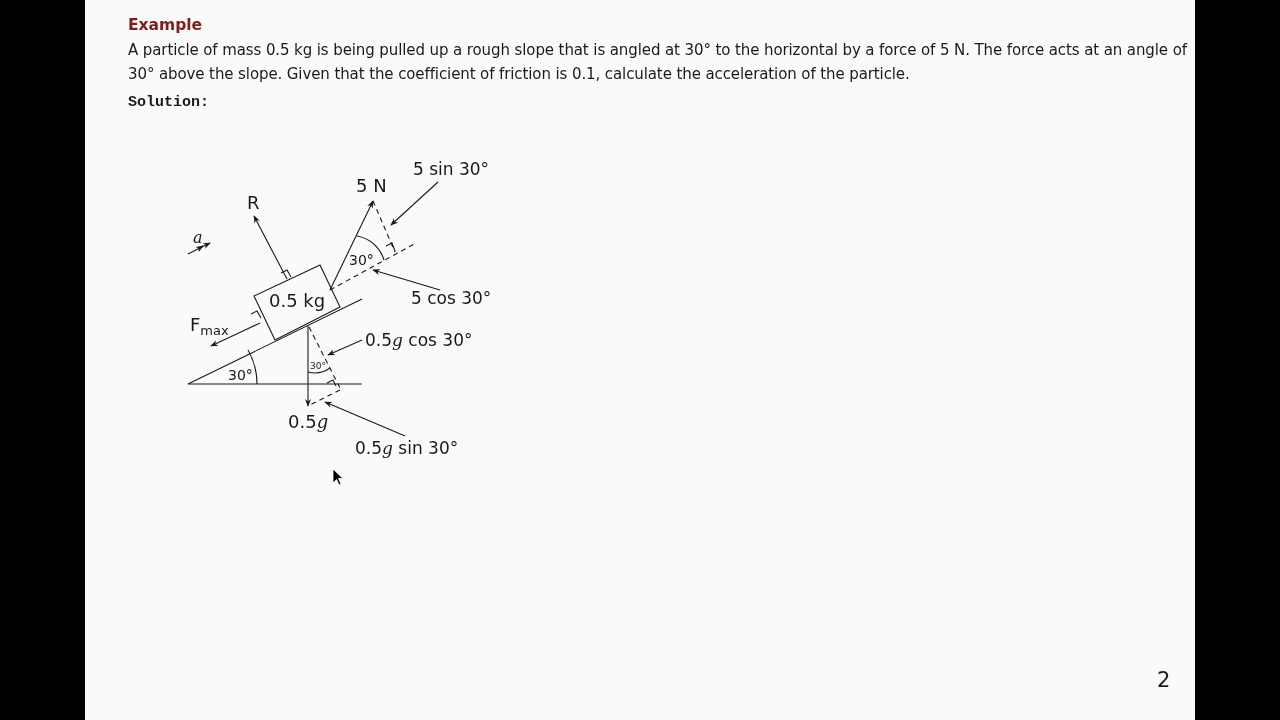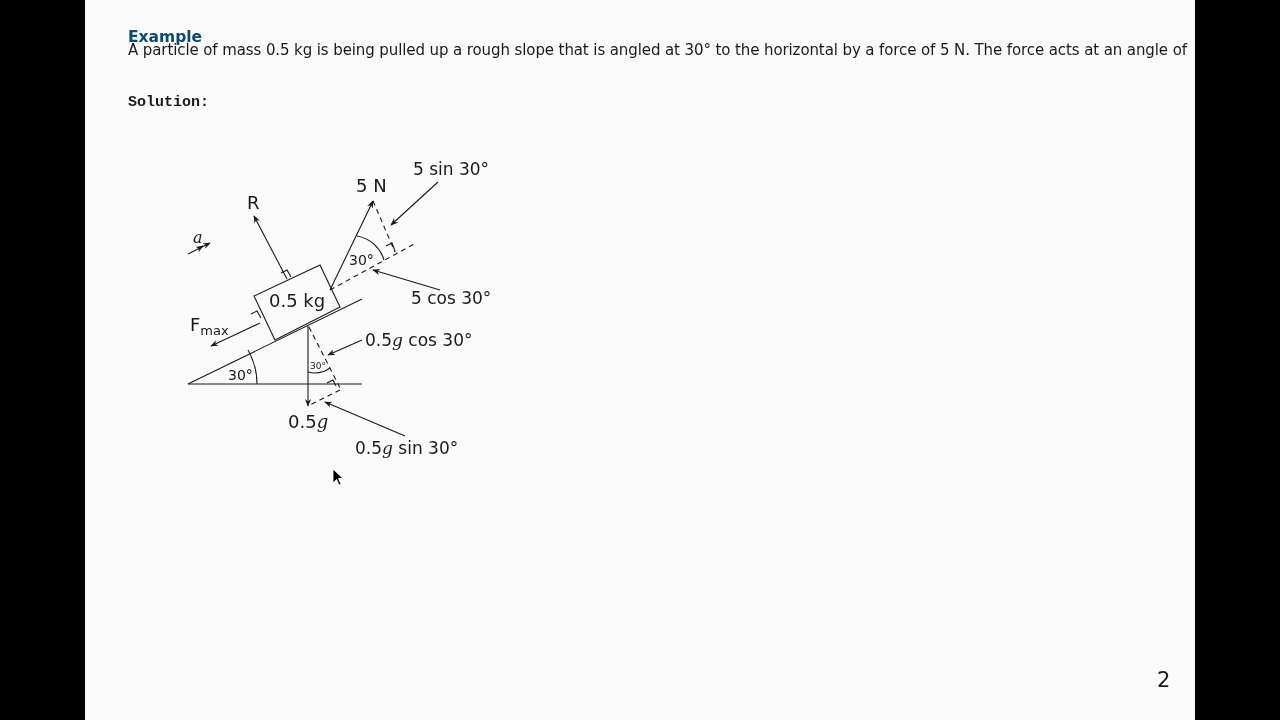--- a/index.html
+++ b/index.html
@@ -6,22 +6,22 @@
     body {
       width: 1280px; height: 720px; background: #000000;
       position: relative; overflow: hidden;
       font-family: "DejaVu Sans", sans-serif;
     }
     .slide {
       position: absolute; left: 85px; top: 0; width: 1110px; height: 720px;
       background: #fafafa; color: #1a1a1a;
     }
     .example-title {
-      position: absolute; left: 43px; top: 28px;
-      font-size: 15.5px; font-weight: bold; color: #0c4a6e;
+      position: absolute; left: 43px; top: 16px;
+      font-size: 15.5px; font-weight: bold; color: #7f1d1d;
     }
     .problem-text {
       position: absolute; left: 43px; top: 39px; width: 1010px;
       font-size: 15px; line-height: 23.5px; letter-spacing: -0.1px;
       text-align: justify;
     }
     .problem-text .line { display: block; white-space: nowrap; }
     .solution-label {
       position: absolute; left: 43px; top: 94px;
       font-size: 15px; font-weight: bold; font-family: Liberation Mono, monospace;
@@ -35,20 +35,21 @@
     }
     .cursor { position: absolute; left: 332px; top: 468px; }
   </style>
 </head>
 <body>
 
 <div class="slide">
   <div class="example-title">Example</div>
   <div class="problem-text">
     <span class="line">A particle of mass 0.5 kg is being pulled up a rough slope that is angled at 30° to the horizontal by a force of 5 N. The force acts at an angle of</span>
+    <span class="line">30° above the slope. Given that the coefficient of friction is 0.1, calculate the acceleration of the particle.</span>
   </div>
   <div class="solution-label">Solution:</div>
   <div class="page-number">2</div>
 </div>
 
 <svg class="diagram" width="1280" height="720" viewBox="0 0 1280 720" xmlns="http://www.w3.org/2000/svg">
   <defs>
     <marker id="arr" viewBox="0 0 10 10" refX="9" refY="5" markerWidth="7" markerHeight="7" orient="auto-start-reverse">
       <path d="M0,1 L10,5 L0,9 L3,5 z" fill="#1a1a1a"></path>
     </marker>

